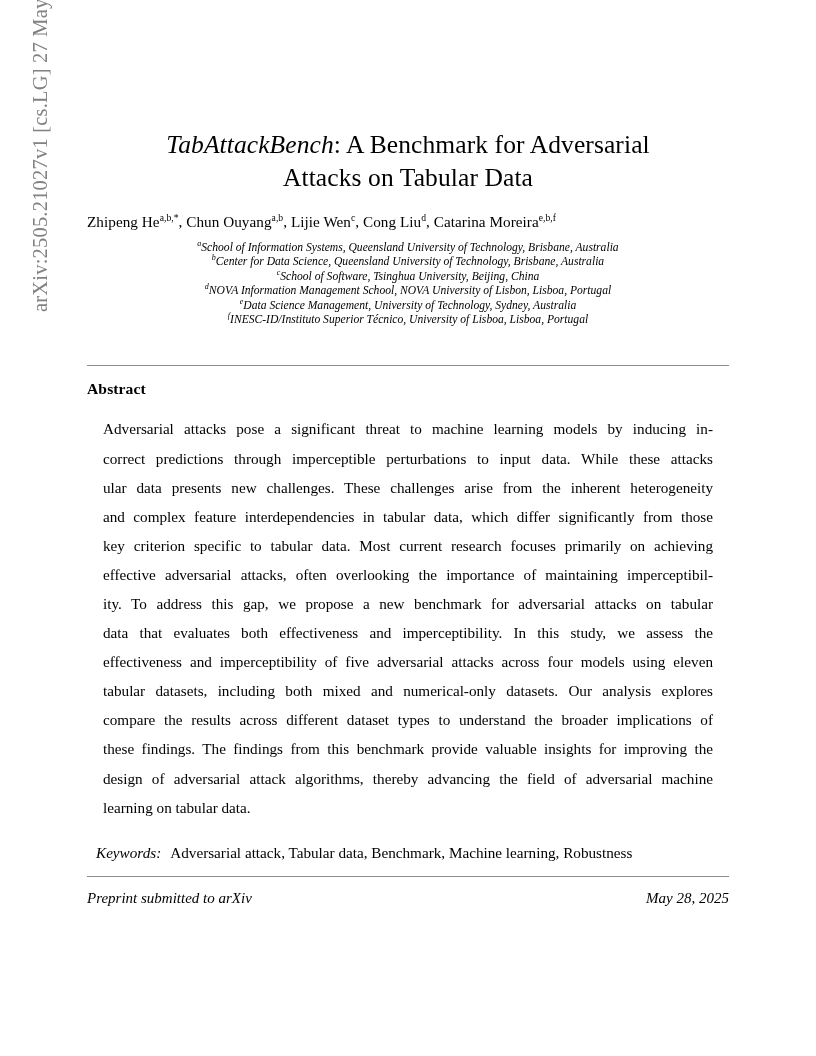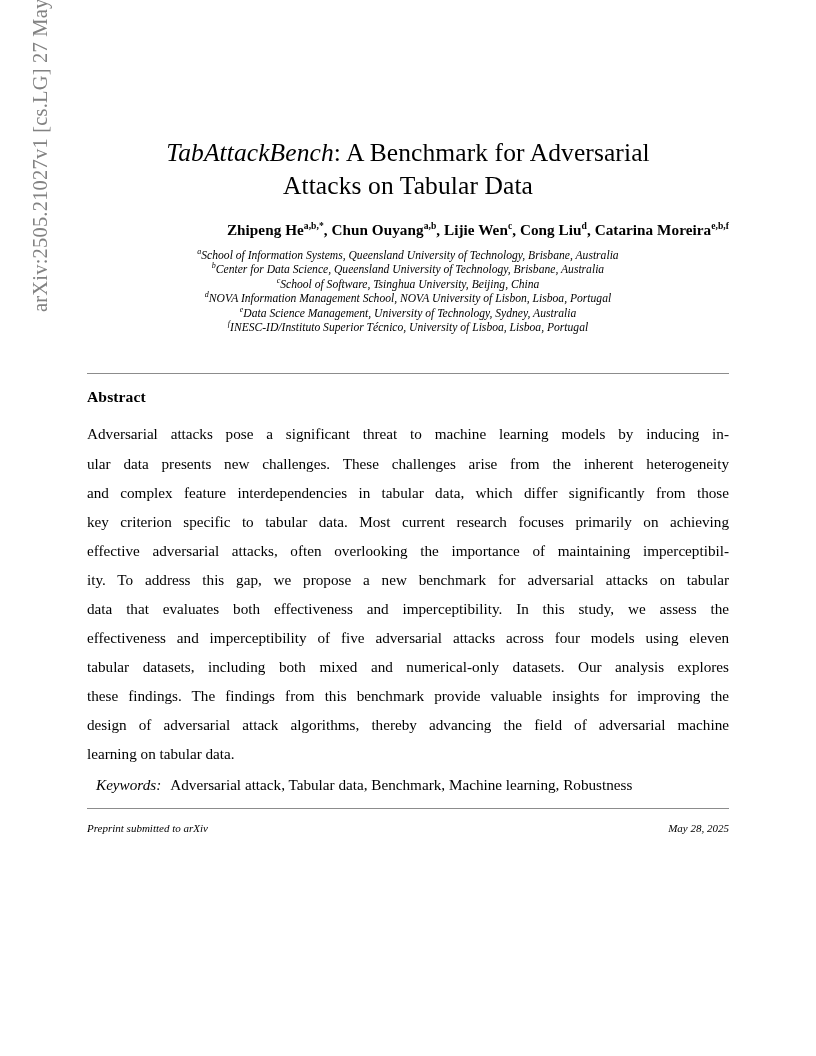--- a/index.html
+++ b/index.html
@@ -35,42 +35,41 @@
     font-family: "Liberation Serif", "DejaVu Serif", serif;
     font-size: 20.5px;
     letter-spacing: 0.2px;
     color: #828282;
   }
 
   
   .content {
     position: absolute;
     left: 87px;
-    top: 8px;
+    top: 0;
     width: 642px;
   }
 
   .title {
     margin-top: 128px;
     text-align: center;
     font-size: 25.5px;
     line-height: 33px;
     letter-spacing: 0.1px;
   }
   .title .it {
     font-style: italic;
   }
 
   .authors {
     margin-top: 17px;
-    text-align: right;
+    text-align: left;
     font-size: 15.2px;
     line-height: 21px;
     letter-spacing: 0.05px;
-    font-weight: bold;
   }
   .authors sup {
     font-size: 9.6px;
     vertical-align: super;
     line-height: 0;
   }
 
   .affiliations {
     margin-top: 9px;
     text-align: center;
@@ -99,21 +98,21 @@
     letter-spacing: 0.1px;
   }
 
   .abstract-body {
     margin-top: 13px;
     font-size: 15.2px;
     line-height: 29.1px;
     text-align: justify;
   }
   .abstract-body p {
-    margin: 0;
+    margin: 16px;
   }
   
   .abstract-body .ln {
     display: block;
     text-align: justify;
     text-align-last: justify;
     white-space: nowrap;
   }
   .abstract-body .ln.last {
     text-align-last: left;
@@ -133,21 +132,21 @@
   }
 
   .rule-bottom { margin-top: 9px; }
 
   .footer {
     margin-top: 13px;
     display: flex;
     justify-content: space-between;
     align-items: center;
     font-style: italic;
-    font-size: 11px;
+    font-size: 15px;
   }
 </style>
 </head>
 <body>
 
 <div id="page">
 
   <div class="arxiv-stamp">arXiv:2505.21027v1  [cs.LG]  27 May 2025</div>
 
   <div class="content">
@@ -168,28 +167,30 @@
         <div class="aff"><sup>f</sup><span>INESC-ID/Instituto Superior Técnico, University of Lisboa, Lisboa, Portugal</span></div>
       </div>
 
     <hr class="rule rule-top">
 
     <div class="abstract-heading">Abstract</div>
 
     <div class="abstract-body">
       <p>
           <span class="ln">Adversarial attacks pose a significant threat to machine learning models by inducing in-</span>
+          <span class="ln">correct predictions through imperceptible perturbations to input data. While these attacks</span>
           <span class="ln">ular data presents new challenges. These challenges arise from the inherent heterogeneity</span>
           <span class="ln">and complex feature interdependencies in tabular data, which differ significantly from those</span>
           <span class="ln">key criterion specific to tabular data. Most current research focuses primarily on achieving</span>
           <span class="ln">effective adversarial attacks, often overlooking the importance of maintaining imperceptibil-</span>
           <span class="ln">ity. To address this gap, we propose a new benchmark for adversarial attacks on tabular</span>
           <span class="ln">data that evaluates both effectiveness and imperceptibility. In this study, we assess the</span>
           <span class="ln">effectiveness and imperceptibility of five adversarial attacks across four models using eleven</span>
           <span class="ln">tabular datasets, including both mixed and numerical-only datasets. Our analysis explores</span>
+          <span class="ln">compare the results across different dataset types to understand the broader implications of</span>
           <span class="ln">these findings. The findings from this benchmark provide valuable insights for improving the</span>
           <span class="ln">design of adversarial attack algorithms, thereby advancing the field of adversarial machine</span>
           <span class="ln last">learning on tabular data.</span>
         </p>
     </div>
 
     <div class="keywords">
       <span class="kw-label">Keywords:</span><span class="kw-list">Adversarial attack, Tabular data, Benchmark, Machine learning, Robustness</span>
     </div>
 

